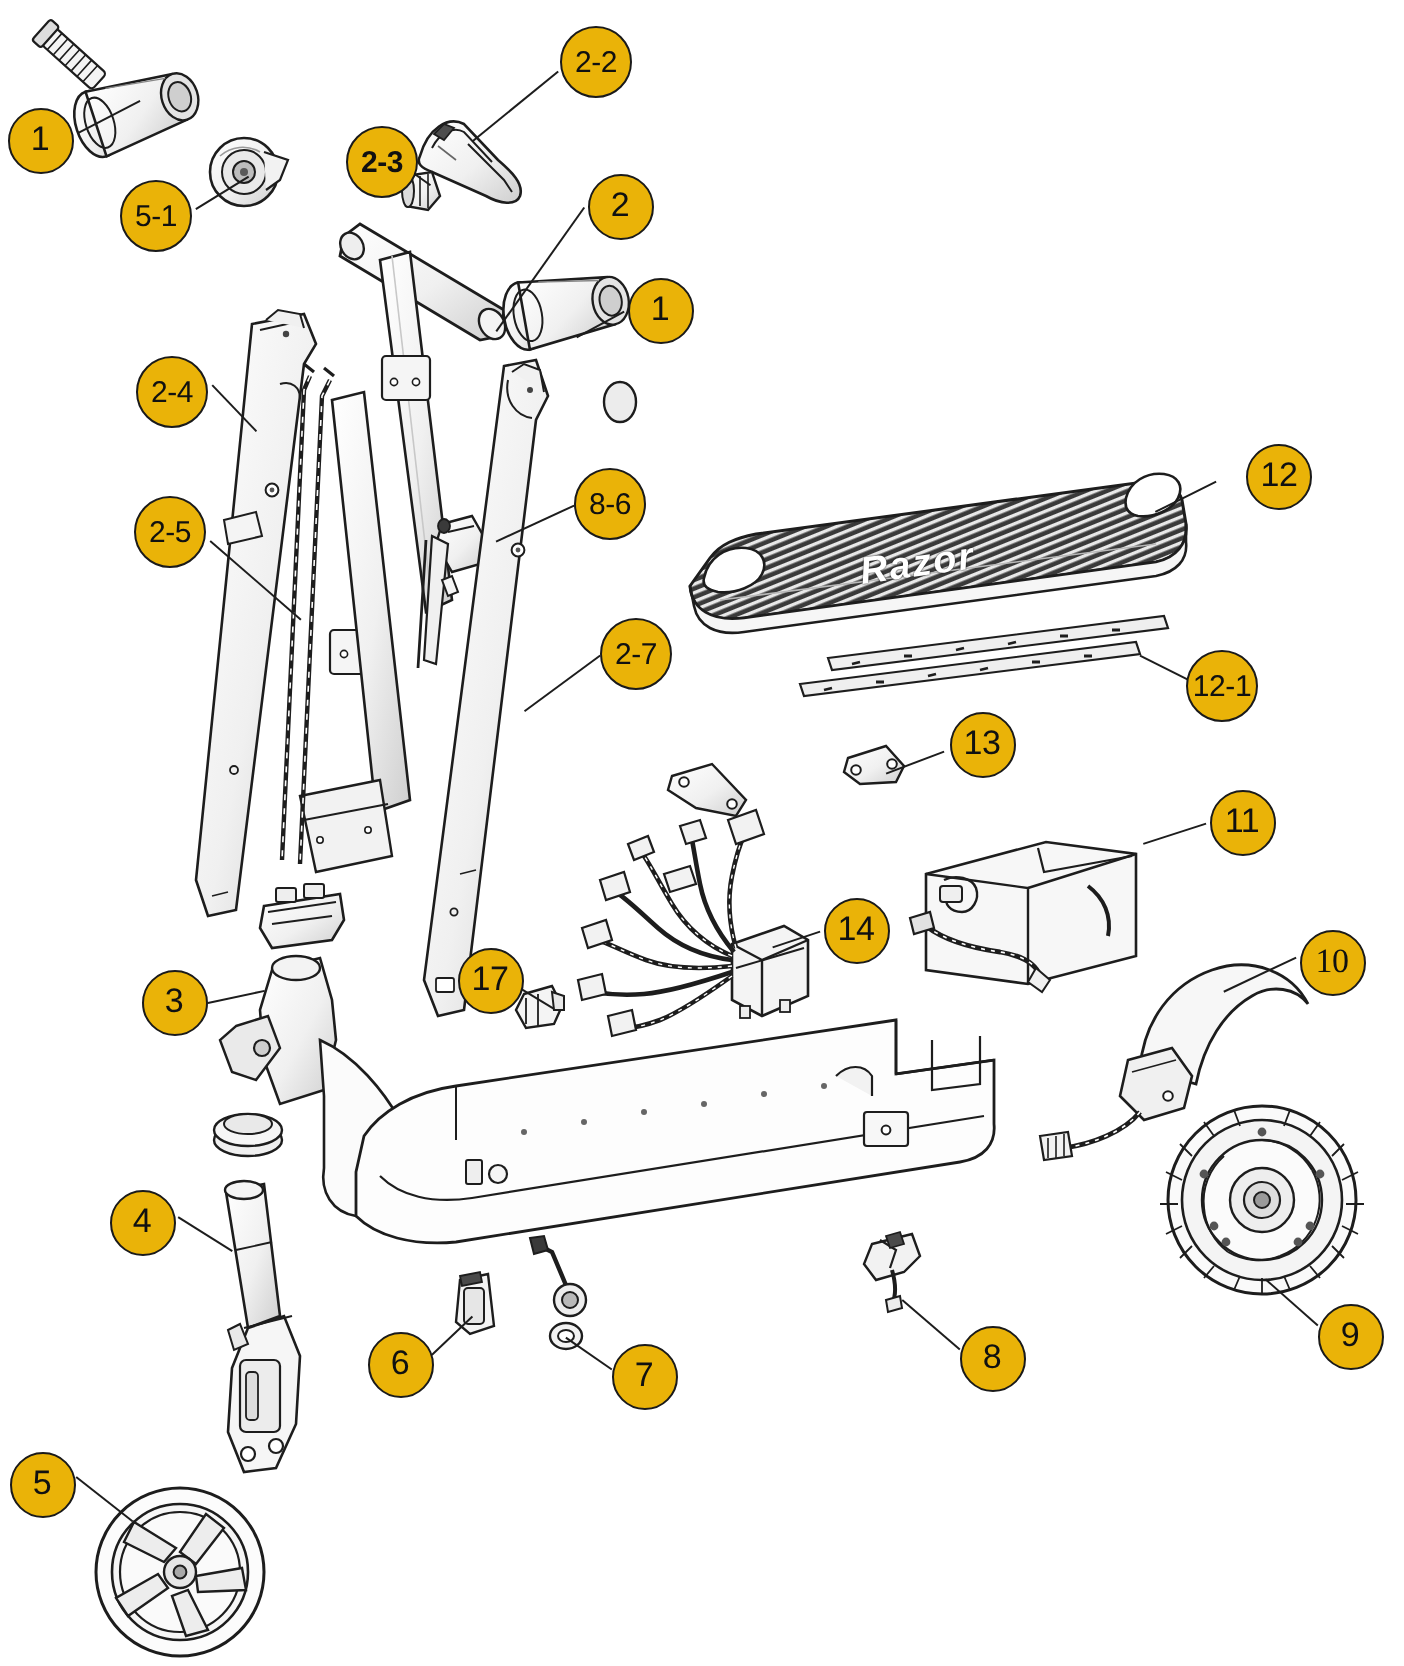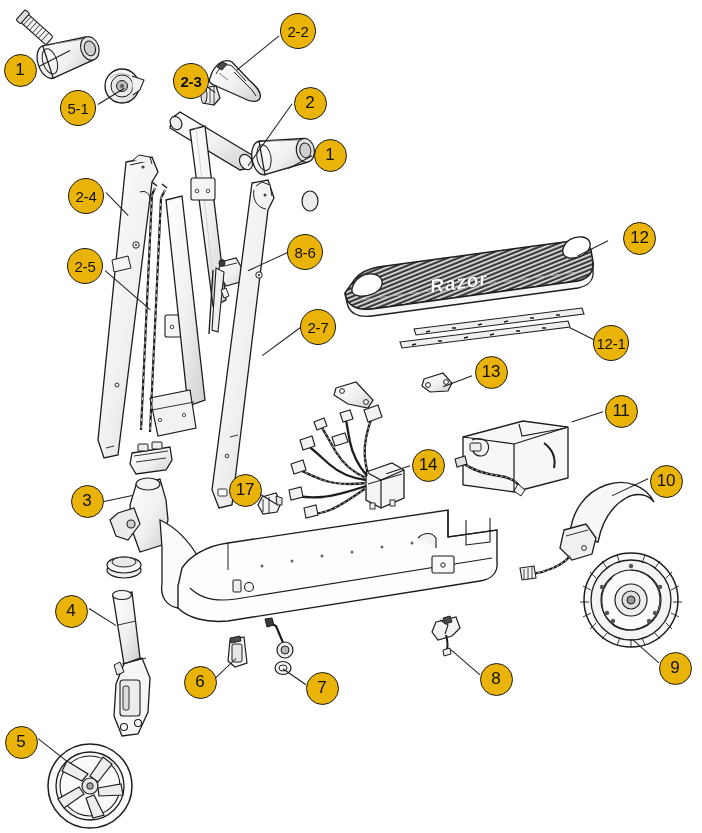--- a/index.html
+++ b/index.html
@@ -495,21 +495,21 @@
       </div>
       <div class="callout s1" style="left: 411.5px; top: 448.5px; text-align: right;">
         <span>14</span>
       </div>
       <div class="callout s1" style="left: 70.5px; top: 484.5px;">
         <span>3</span>
       </div>
       <div class="callout s1" style="left: 228.5px; top: 473.5px;">
         <span>17</span>
       </div>
-      <div class="callout s1" style="left: 649.5px; top: 464.5px;">
+      <div class="callout s1" style="left: 649.5px; top: 464.5px; font-family: Liberation Serif, serif;">
         <span>10</span>
       </div>
       <div class="callout s1" style="left: 54.5px; top: 594.5px;">
         <span>4</span>
       </div>
       <div class="callout s1" style="left: 658.5px; top: 651.5px;">
         <span>9</span>
       </div>
       <div class="callout s1" style="left: 183.5px; top: 665.5px;">
         <span>6</span>

